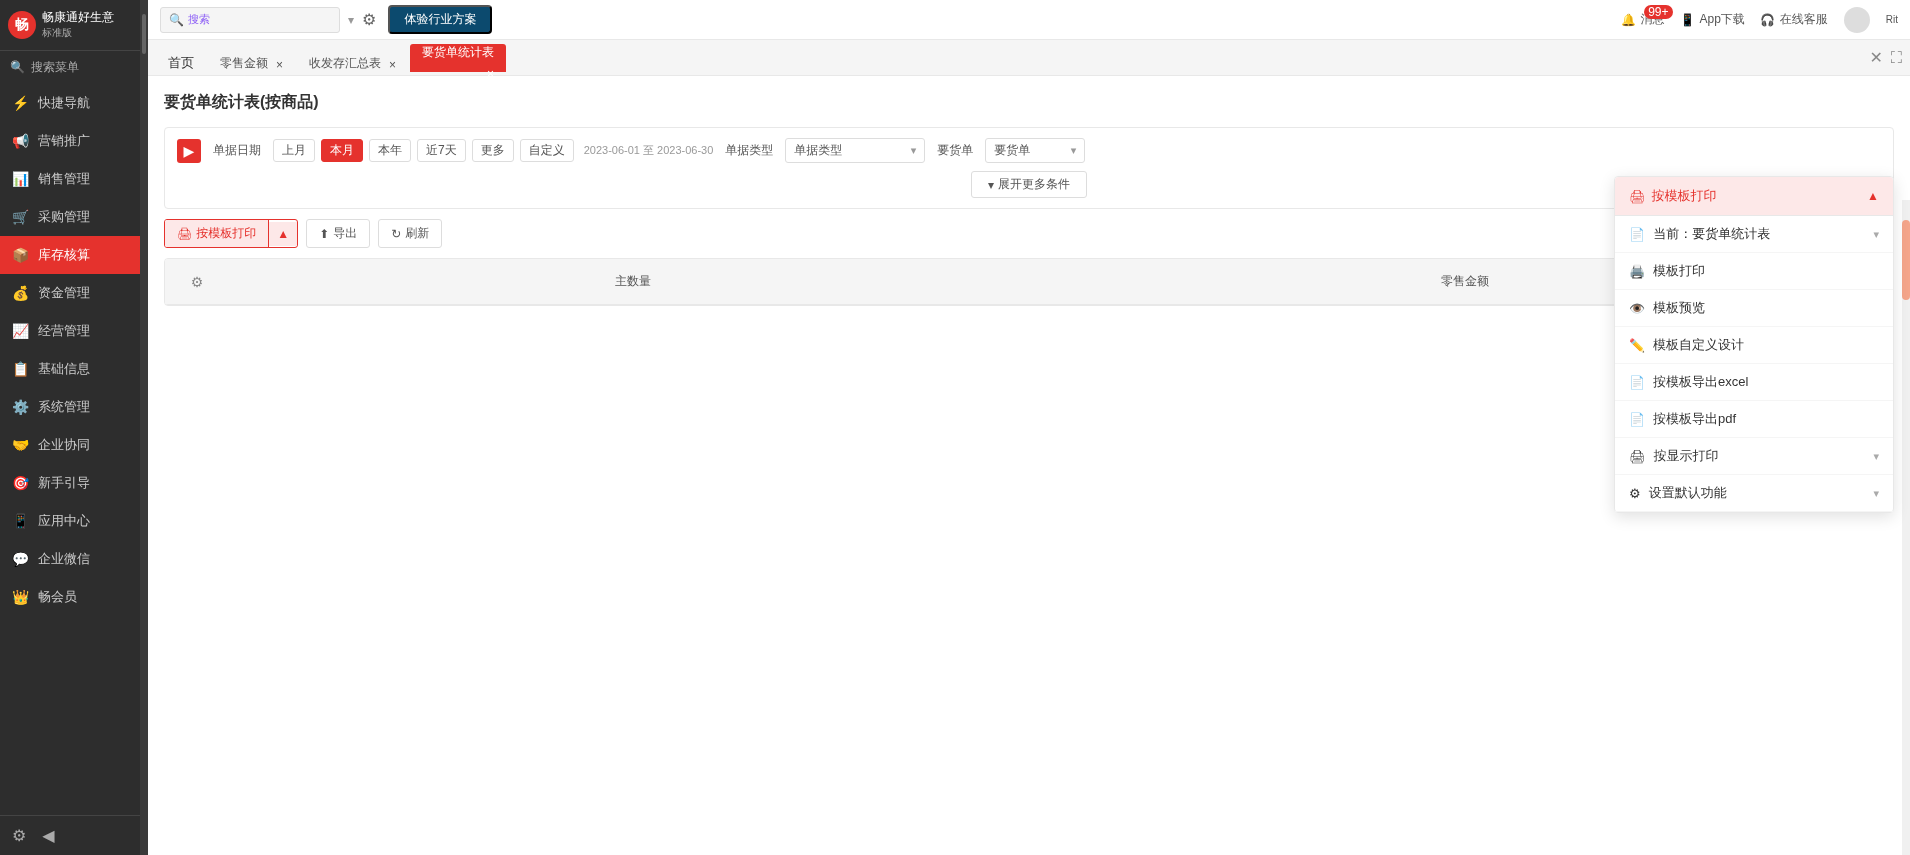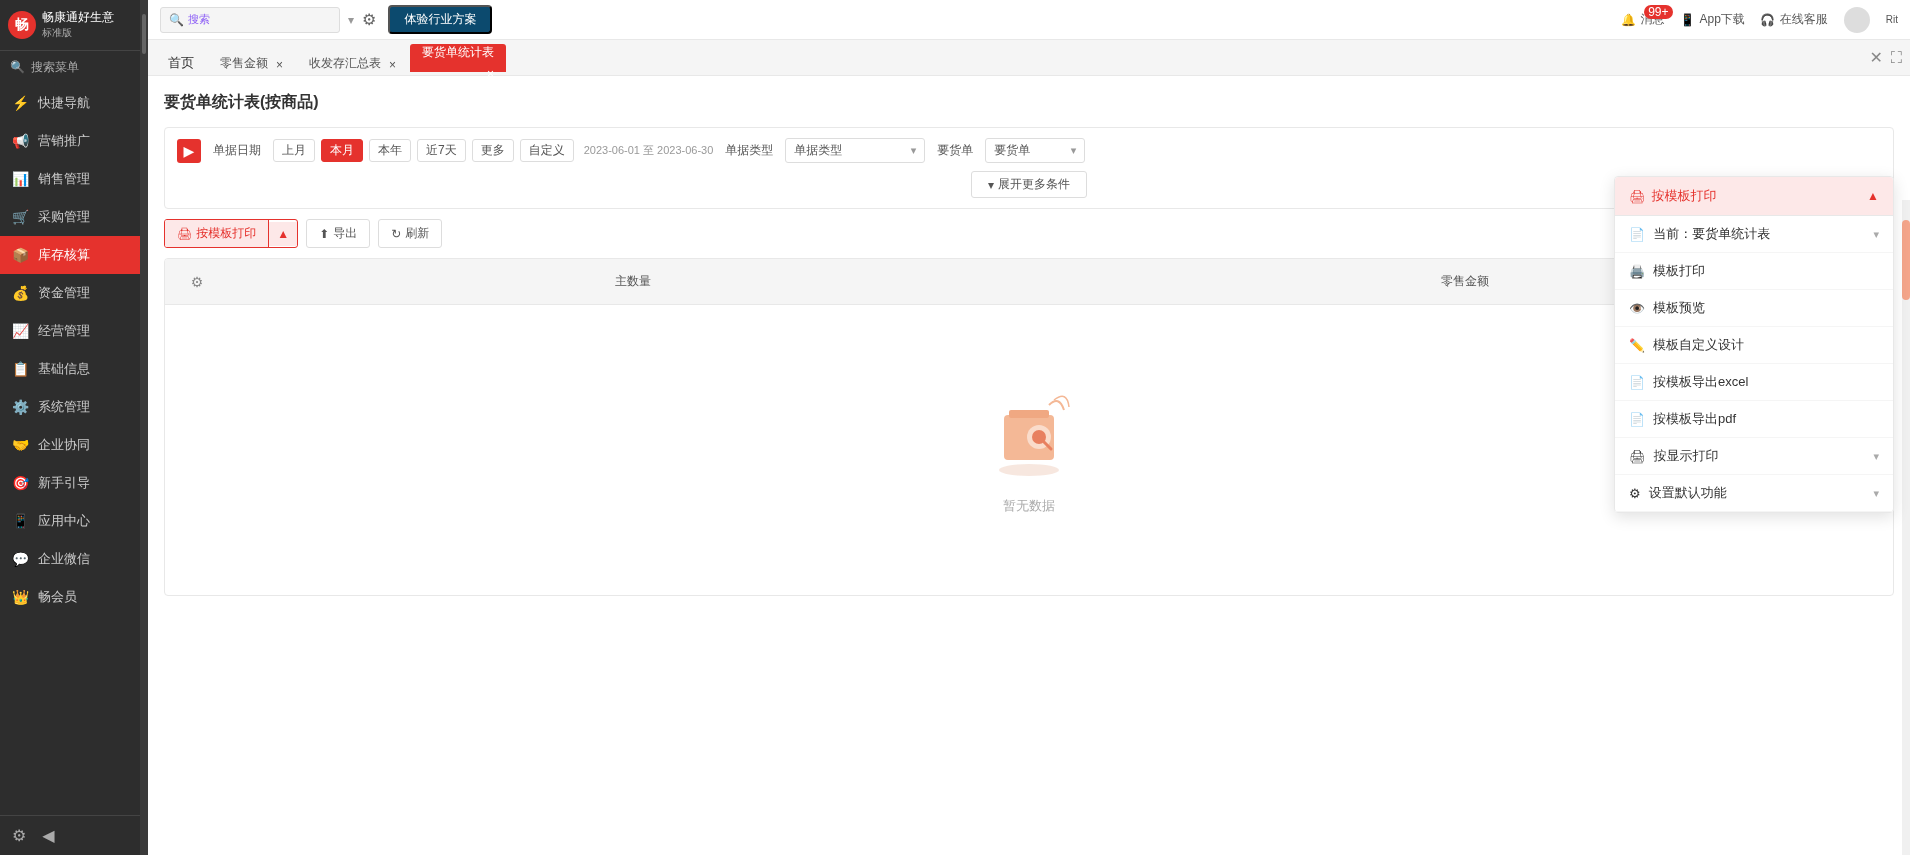--- a/index.html
+++ b/index.html
@@ -690,33 +690,20 @@
 
     <div class="table-container">
       <div class="table-header">
         <div class="th" style="width:40px;">
           <span class="settings-gear">⚙</span>
         </div>
         <div class="th qty">主数量</div>
         <div class="th amount">零售金额</div>
       </div>
 
-      <div class="empty-state">
-        <svg class="empty-icon" viewBox="0 0 100 100" xmlns="http://www.w3.org/2000/svg">
-          <ellipse cx="50" cy="85" rx="30" ry="6" fill="#f0d0c0" opacity="0.5"></ellipse>
-          <rect x="25" y="30" width="50" height="45" rx="4" fill="#f4b896"></rect>
-          <rect x="30" y="25" width="40" height="8" rx="2" fill="#f0a882"></rect>
-          <circle cx="60" cy="52" r="12" fill="#fff" opacity="0.5"></circle>
-          <circle cx="60" cy="52" r="7" fill="#e88060"></circle>
-          <line x1="65" y1="57" x2="72" y2="64" stroke="#e88060" stroke-width="3" stroke-linecap="round"></line>
-          <path d="M 70 20 Q 80 10 85 25" stroke="#f4b896" stroke-width="2" fill="none"></path>
-          <path d="M 75 15 Q 88 5 90 22" stroke="#f4b896" stroke-width="1.5" fill="none"></path>
-        </svg>
-        <span class="empty-text">暂无数据</span>
-      </div>
     </div>
 
     <div class="dropdown-menu">
       <div class="dropdown-header">
         <div class="dropdown-header-title">
           <span>🖨</span>
           <span>按模板打印</span>
         </div>
         <span class="dropdown-header-arrow">▲</span>
       </div>

